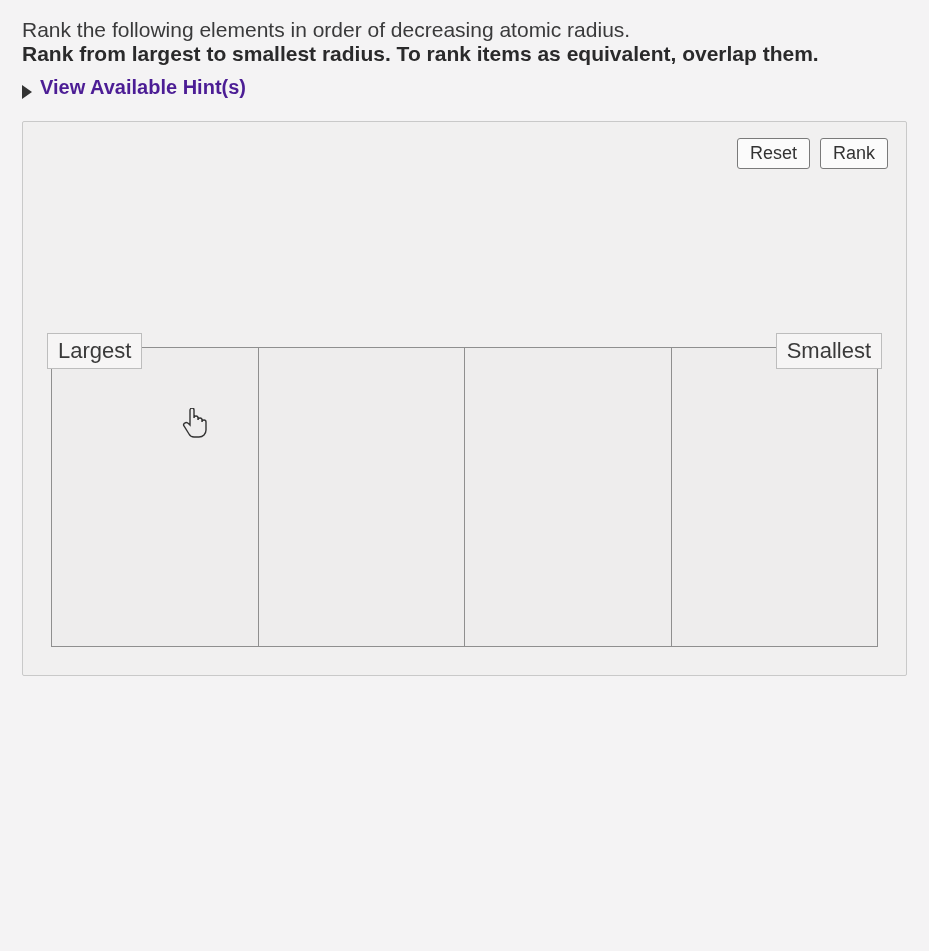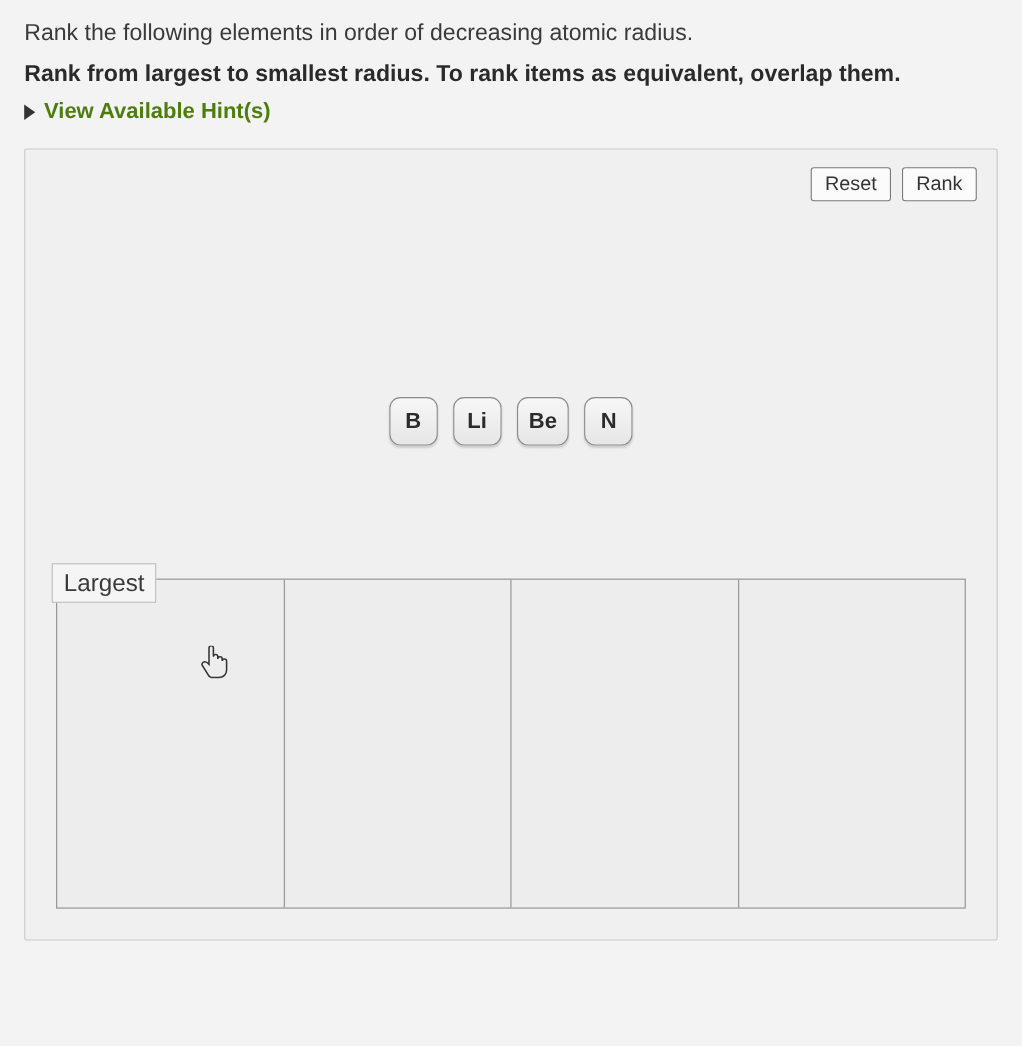--- a/index.html
+++ b/index.html
@@ -7,52 +7,51 @@
     margin: 0;
     font-family: Arial, Helvetica, sans-serif;
     background: #f4f3f4;
     color: #333334;
     padding: 18px 22px;
     width: 929px;
   }
   .question-line1 {
     font-size: 21px;
     color: #3a3a3b;
-    margin-bottom: 14px;
   }
   .question-line2 {
     font-size: 21px;
     font-weight: bold;
     color: #2a2a2b;
     margin-bottom: 10px;
   }
   .hints-link {
     display: inline-flex;
-    align-items: center;
+    align-items: flex-end;
     gap: 8px;
-    color: #4d7c0f;
+    color: #4c1d95;
     font-weight: bold;
     font-size: 20px;
     cursor: pointer;
     margin-bottom: 22px;
   }
   .hints-link .tri {
     display: inline-block;
     width: 0; height: 0;
     border-top: 7px solid transparent;
     border-bottom: 7px solid transparent;
     border-left: 10px solid #333;
   }
   .ranking-panel {
     border: 1px solid #c9c9c9;
     border-radius: 2px;
     background: #f1f0f0;
     padding: 18px 18px 24px 18px;
     position: relative;
-    height: 720px;
+    height: 555px;
   }
   .panel-actions {
     position: absolute;
     top: 16px;
     right: 18px;
     display: flex;
     gap: 10px;
   }
   .action-btn {
     background: #fbfbfb;
@@ -152,20 +151,21 @@
 
   <div class="tokens-row">
     <div class="token">B</div>
     <div class="token">Li</div>
     <div class="token">Be</div>
     <div class="token">N</div>
   </div>
 
   <div class="slots-wrap">
     <div class="label-largest">Largest</div>
+    <div class="label-smallest">Smallest</div>
     <div class="slots">
       <div class="slot">
         <span class="cursor-hand">
           <svg width="26" height="30" viewBox="0 0 26 30">
             <path d="M8 2 C8 1 9 0 10 0 C11 0 12 1 12 2 L12 10 C12 9 13 8 14 8 C15 8 16 9 16 10 L16 12 C16 11 17 10 18 10 C19 10 20 11 20 12 L20 14 C20 13 21 12 22 12 C23 12 24 13 24 14 L24 22 C24 26 21 29 17 29 L12 29 C10 29 8 28 7 26 L2 18 C1 17 2 15 3 15 C4 14 6 15 7 16 L8 17 Z" fill="none" stroke="#333" stroke-width="1.4"></path>
           </svg>
         </span>
       </div>
       <div class="slot"></div>
       <div class="slot"></div>

